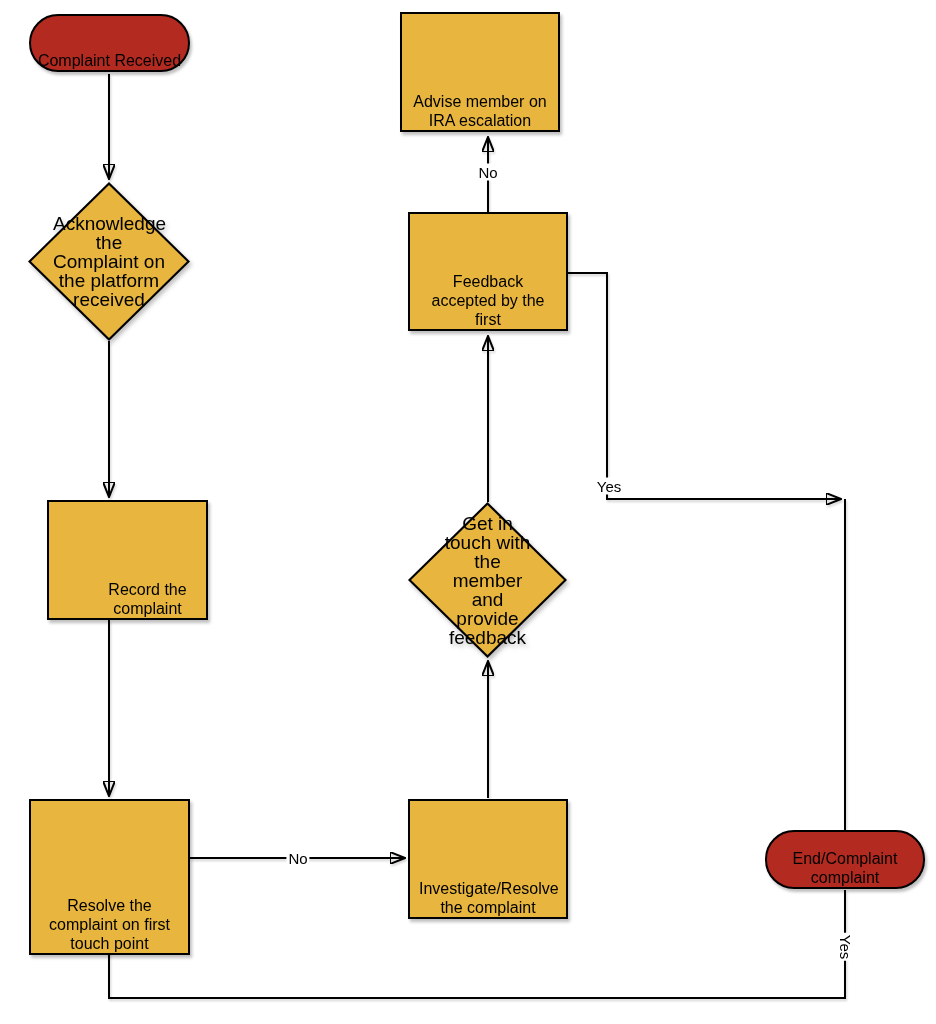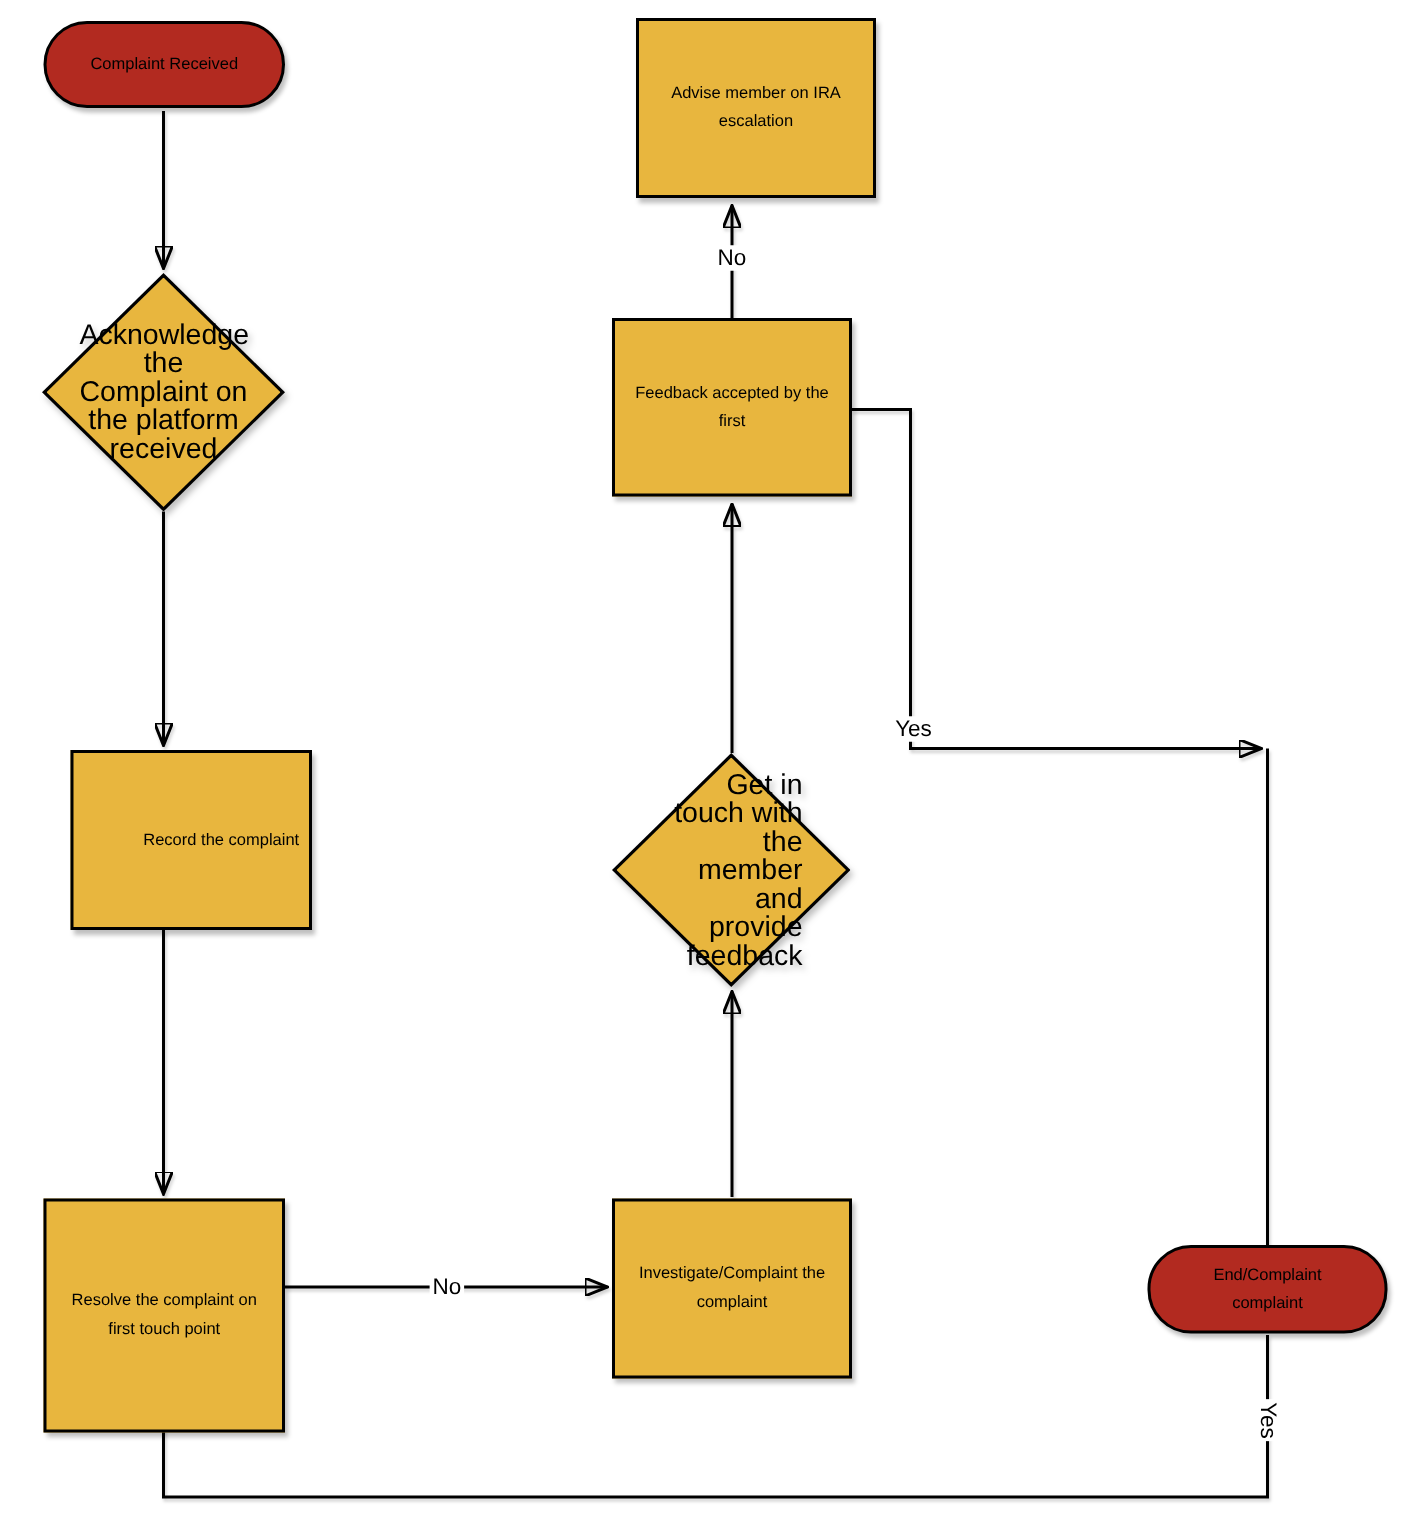--- a/index.html
+++ b/index.html
@@ -24,24 +24,24 @@
   svg.edges path {
     stroke: var(--stroke, #000000);
     stroke-width: 2;
     fill: none;
   }
   .edge-shadow { filter: drop-shadow(1px 2px 1px rgba(0,0,0,0.18)); }
 
   .node {
     position: absolute;
     display: flex;
-    align-items: center;
+    align-items: flex-end;
     justify-content: center;
     text-align: center;
-    font-size: 11px;
+    font-size: 16px;
     line-height: 19px;
     box-sizing: border-box;
   }
   .process {
     background: var(--process-fill, #E8B63E);
     border: 2px solid var(--stroke, #000000);
     box-shadow: 2px 3px 3px rgba(0,0,0,0.25);
   }
   .terminator {
     background: var(--terminator-fill, #B22A20);
@@ -64,21 +64,21 @@
     inset: 0;
     display: flex;
     align-items: center;
     justify-content: center;
     text-align: center;
     font-size: 19px;
     line-height: 19px;
   }
   .node-label { display: inline-block; }
   .w112 { max-width: 112px; }
-  .w95  { max-width: 95px; text-align: right; }
+  .w95  { max-width: 95px; }
   .w138 { max-width: 138px; }
   .w118 { max-width: 118px; }
 
   .edge-label {
     position: absolute;
     font-size: 15px;
     line-height: 17px;
     background: var(--background, #FFFFFF);
     padding: 0 2px;
     transform: translate(-50%, -50%);
@@ -127,36 +127,36 @@
 
   <div class="node process" style="left:47px; top:500px; width:161px; height:120px;padding-left:40px;">
     <span class="node-label w138">Record the complaint</span>
   </div>
 
   <div class="node process" style="left:29px; top:799px; width:161px; height:156px;">
     <span class="node-label w138">Resolve the complaint on first touch point</span>
   </div>
 
   <div class="node process" style="left:408px; top:799px; width:160px; height:120px;">
-    <span class="node-label w138">Investigate/Complaint the complaint</span>
+    <span class="node-label w138">Investigate/Resolve the complaint</span>
   </div>
 
   <div class="node-diamond" style="left:408px; top:502px; width:159px; height:156px;">
     <div class="d-outer"></div>
     <div class="d-inner"></div>
     <div class="d-label">
       <span class="node-label w95">Get in touch with the member and provide feedback</span>
     </div>
   </div>
 
   <div class="node process" style="left:408px; top:212px; width:160px; height:119px;">
     <span class="node-label w138">Feedback accepted by the first</span>
   </div>
 
-  <div class="node process" style="left:424px; top:12px; width:160px; height:120px;">
+  <div class="node process" style="left:400px; top:12px; width:160px; height:120px;">
     <span class="node-label w138">Advise member on IRA escalation</span>
   </div>
 
   <div class="node terminator" style="left:765px; top:830px; width:160px; height:59px;">
     <span class="node-label w118">End/Complaint complaint</span>
   </div>
 
   <div class="edge-label" style="left:298px; top:858px;">No</div>
 
   <div class="edge-label" style="left:488px; top:172px;">No</div>

